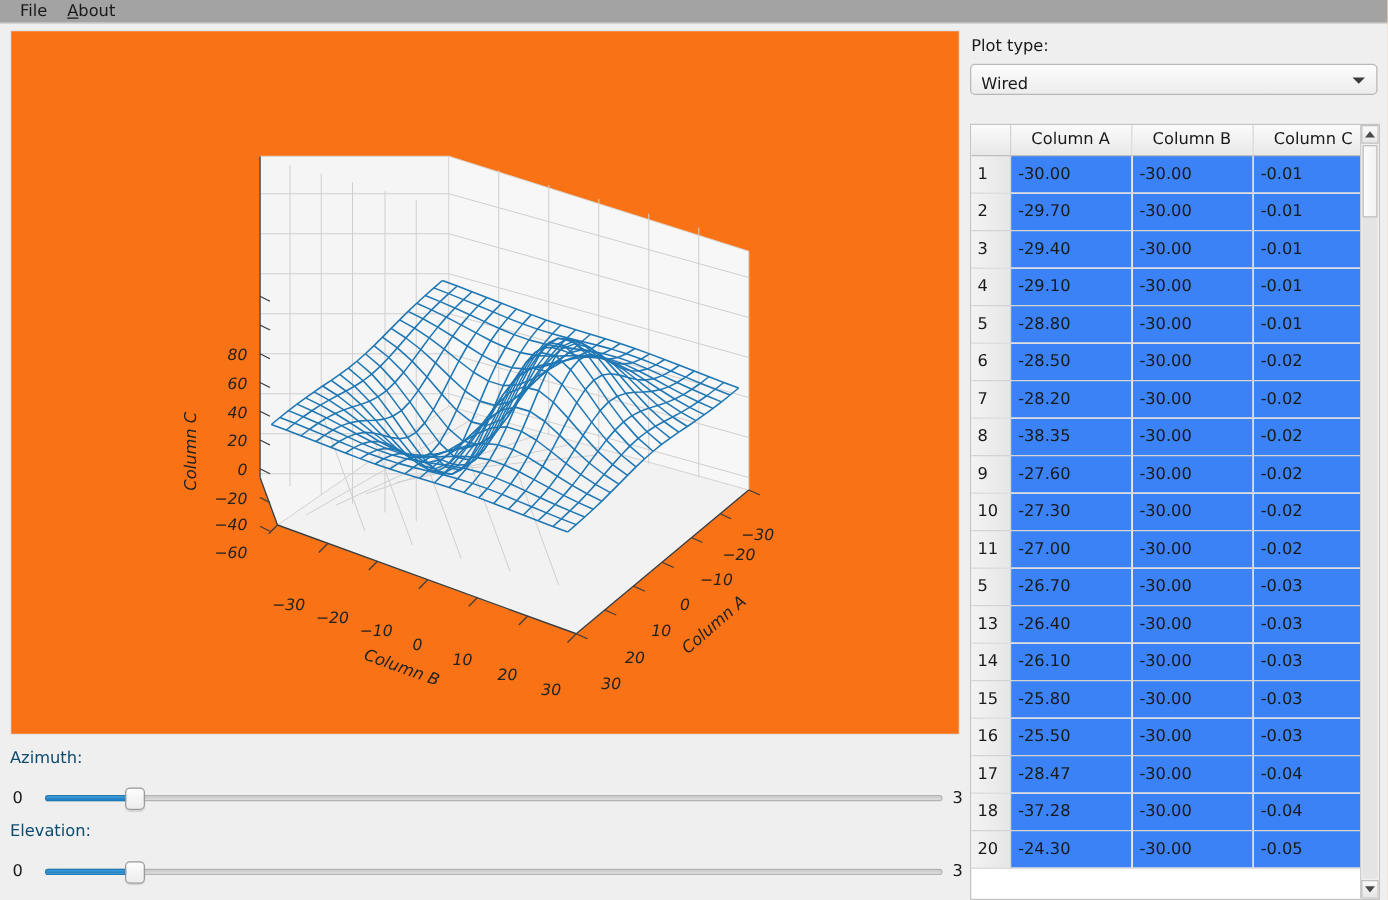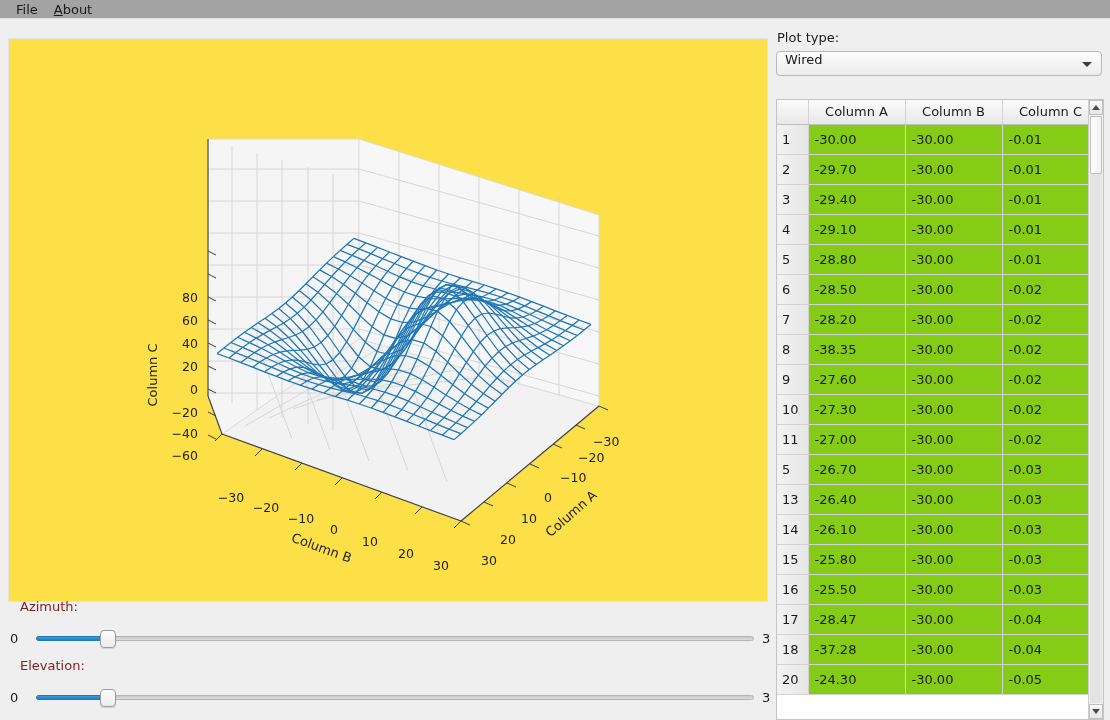--- a/index.html
+++ b/index.html
@@ -39,36 +39,37 @@
   }
 
   
   #left-pane {
     position: absolute;
     left: 0; top: 0;
     width: 770px; height: 700px;
   }
   #plot-canvas {
     position: absolute;
-    left: 8px; top: 18px;
+    left: 8px; top: 4px;
     width: 760px; height: 564px;
-    background: #fde047;
+    background: #f97316;
     border: 1px solid #e3e3e3;
     overflow: hidden;
+    font-style: italic;
   }
   #plot-canvas svg { display: block; }
 
   
   .slider-block { position: absolute; left: 0; width: 770px; }
   #azimuth-block { top: 578px; }
   #elevation-block { top: 637px; }
   .slider-label {
     font-size: 13px;
-    color: #7f1d1d;
-    padding-left: 20px;
+    color: #0c4a6e;
+    padding-left: 8px;
     height: 18px;
     line-height: 18px;
   }
   .slider-row {
     display: flex;
     align-items: center;
     height: 22px;
     margin-top: 11px;
     padding-left: 10px;
   }
@@ -128,21 +129,21 @@
     padding-left: 1px;
   }
   #plot-type-select {
     margin-top: 4px;
     height: 25px;
     width: 326px;
     border: 1px solid #b8b8b8;
     border-radius: 4px;
     background: linear-gradient(#fdfdfd, #ececec);
     display: flex;
-    align-items: flex-start;
+    align-items: flex-end;
     padding: 0 8px;
     font-size: 13px;
     color: #1a1a1a;
     position: relative;
     cursor: default;
   }
   #plot-type-select .caret {
     position: absolute;
     right: 9px; top: 50%;
     margin-top: -2px;
@@ -193,21 +194,21 @@
     background: linear-gradient(90deg, #f3f3f3, #e6e6e6);
     text-align: left;
     width: 31px;
     color: #1a1a1a;
     padding-left: 5px;
   }
   table.grid thead th.corner {
     width: 31px;
     background: linear-gradient(#fbfbfb, #e8e8e8);
   }
-  table.grid tbody td { text-align: left; color: #1a1a1a; background: #84cc16; }
+  table.grid tbody td { text-align: left; color: #1a1a1a; background: #3b82f6; }
   .col-a, .col-b, .col-c { width: 97px; }
 
   
   #vscroll {
     flex: 0 0 auto;
     width: 15px;
     background: #f0f0f0;
     border-left: 1px solid #cdcdcd;
     position: relative;
   }

